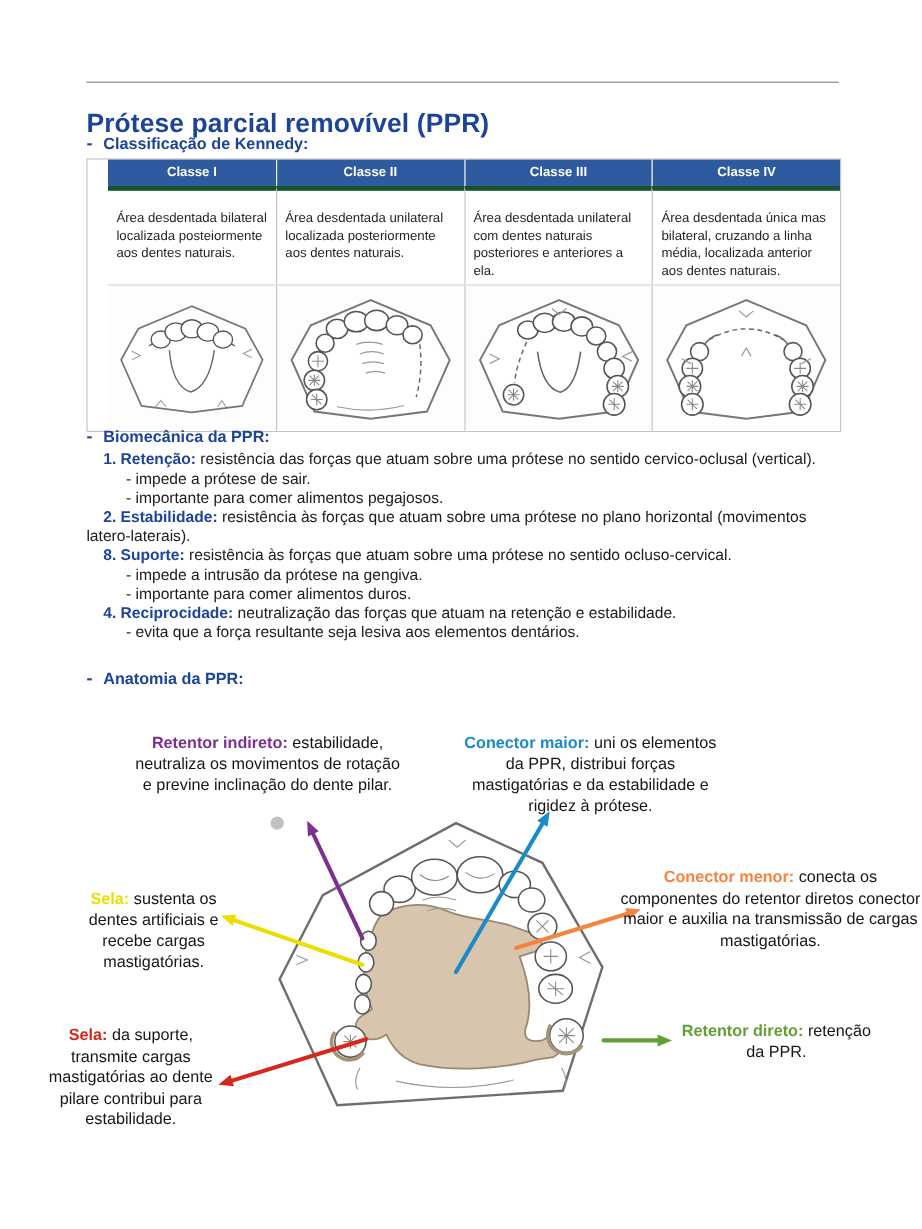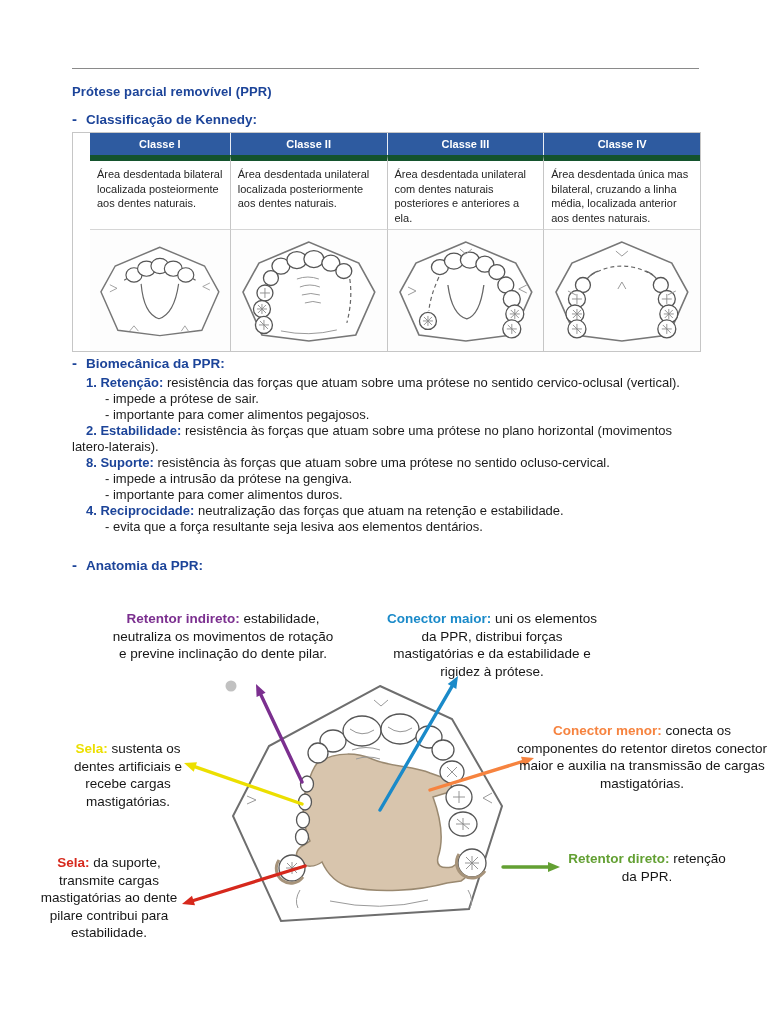--- a/index.html
+++ b/index.html
@@ -1,35 +1,35 @@
 <!DOCTYPE html>
 <html><head>
 <meta charset="utf-8">
 <style>
   html,body{margin:0;padding:0;background:#ffffff;}
   .page{
     position:relative;width:768px;height:1024px;background:#ffffff;overflow:hidden;
     font-family:"Liberation Sans","DejaVu Sans",sans-serif;color:#1c1c1c;
   }
   .toprule{position:absolute;left:72px;top:68px;width:627px;height:0;border-top:1.5px solid #8a8a8a;}
-  .title{position:absolute;left:72px;top:75px;font-size:13px;font-weight:bold;letter-spacing:.1px;}
+  .title{position:absolute;left:72px;top:75px;font-size:22px;font-weight:bold;letter-spacing:.1px;}
   .sec-head{font-size:13.5px;font-weight:bold;display:flex;align-items:baseline;gap:9px;}
   .sec-head .dash{font-size:15px;line-height:10px;}
   .kennedy-head{position:absolute;left:72px;top:112px;}
 
   
   .ktable{position:absolute;left:72px;top:132px;width:627px;border:1px solid #c6c6c6;background:#fff;}
   .krow{display:grid;grid-template-columns:1fr 1fr 1fr 1fr;}
   .kcell{border-left:1px solid #c6c6c6;min-width:0;}
   .kcell:first-child{border-left:none;margin-left:17px;}
   .khcell{height:22px;display:flex;align-items:center;justify-content:center;
     color:#ffffff;font-size:11px;font-weight:bold;border-left:1px solid #e8edf5;}
   .khcell:first-child{border-left:none;}
-  .kdcell{min-height:66px;padding:6px 7px 4px 7px;font-size:11px;line-height:1.32;color:#252525;
-    border-top:6px solid #14532d;box-sizing:border-box;}
+  .kdcell{min-height:66px;padding:16px 7px 4px 7px;font-size:11px;line-height:1.32;color:#252525;
+    border-top:4px solid #14532d;box-sizing:border-box;}
   .kgcell{height:122px;border-top:1px solid #d6d6d6;background:#fdfdfd;position:relative;box-sizing:border-box;}
   .kgcell svg{position:absolute;inset:2px;width:calc(100% - 4px);height:118px;}
 
   
   .bio{position:absolute;left:72px;top:356px;width:630px;font-size:13px;line-height:16px;}
   .bio .sec-head{margin-bottom:3px;}
   .bio-p{margin:0;text-indent:14px;}
   .bio-label{font-weight:bold;}
   .bio-sub{margin:0 0 0 33px;}
 

